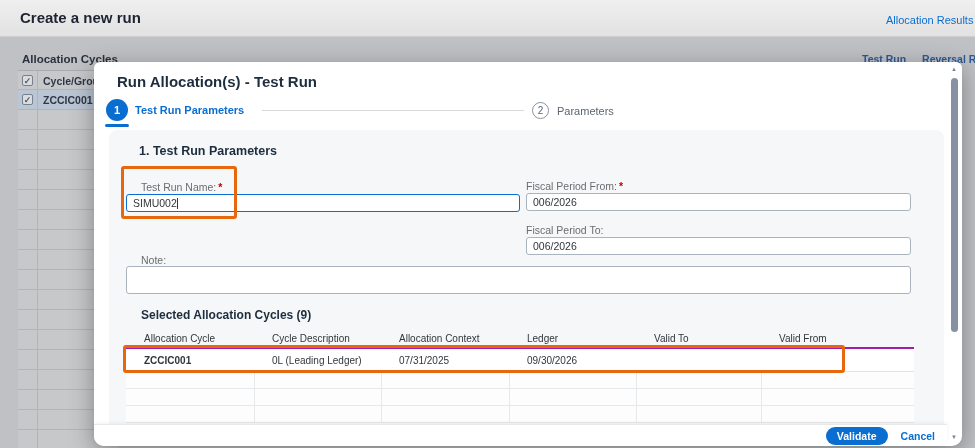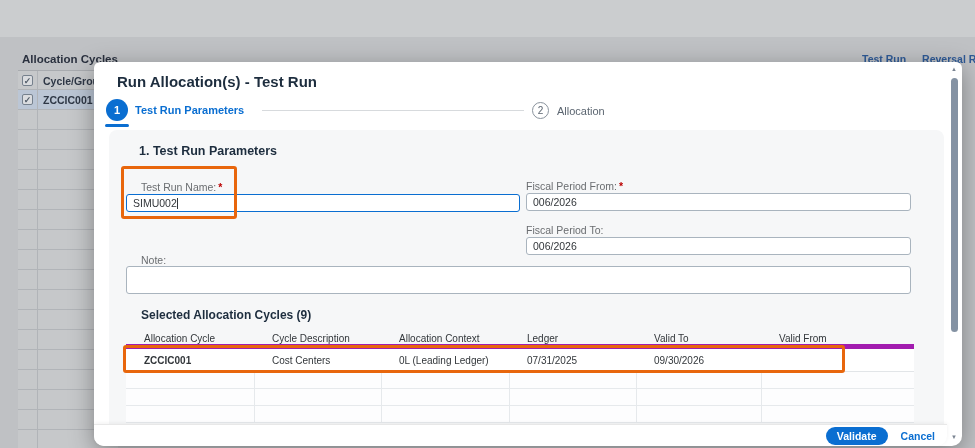--- a/index.html
+++ b/index.html
@@ -54,21 +54,21 @@
     font-size:10.5px; color:#32363a; padding:2px 6px 0 6px; white-space:nowrap; overflow:hidden; }
   .fld-input.focused { border:1.5px solid #0a6ed1; }
   .caret { display:inline-block; width:1px; height:11px; background:#32363a; vertical-align:-2px; }
 
   .ann-box { position:absolute; border:3px solid #e8660c; border-radius:3px; pointer-events:none; z-index:8; }
 
   
   .tbl-title { position:absolute; left:32px; top:178px; font-size:12px; font-weight:bold; color:#1d2d3e; }
   .cycles-table { position:absolute; left:17px; top:200px; width:788px; }
   .trow { display:grid; grid-template-columns:128px 127px 128px 127px 125px 153px; }
-  .trow.head { height:19px; border-bottom:5px solid #a21caf; }
+  .trow.head { height:19px; border-bottom:2px solid #a21caf; }
   .trow.head .tc { font-size:10px; color:#32363a; padding:3px 0 0 18px; }
   .trow.data { height:23px; border-bottom:1px solid #e2e5e8; background:#fff; }
   .trow.data .tc { font-size:10px; color:#32363a; padding:6px 0 0 18px; }
   .trow.data .tc.b { font-weight:bold; }
   .trow.empty { height:17px; border-bottom:1px solid #e6e9ec; background:#fdfdfe; }
   .trow.empty .tc { border-left:1px solid #e6e9ec; }
   .trow.empty .tc:first-child { border-left:none; }
 
   
   .dlg-footer { position:absolute; left:0px; top:362px; width:853px; height:22px; background:#fff;
@@ -159,29 +159,36 @@
           <span class="cell-divider"></span>
         </div>
           <div class="bg-row">
           <span class="cell-divider"></span>
         </div>
         </div>
     </div>
     <div class="bg-dim"></div>
   </div>
 
+  <div class="shell-header">
+    <div class="shell-title">Create a new run</div>
+    <div class="shell-links">
+      <span>Allocation Results</span>
+      
+    </div>
+  </div>
 
   <div class="dialog">
     <div class="dlg-title">Run Allocation(s) - Test Run</div>
 
     <div class="step-circle step-1">1</div>
     <div class="step-label-1">Test Run Parameters</div>
     <div class="step-connector"></div>
     <div class="step-circle step-2">2</div>
-    <div class="step-label-2">Allocation</div>
+    <div class="step-label-2">Parameters</div>
     <div class="step-underline"></div>
 
     <div class="panel">
       <div class="section-title">1. Test Run Parameters</div>
 
       <div class="fld-label" style="left:32px; top:51px;">
         <span>Test Run Name:</span><span class="req">*</span>
       </div>
       <div class="fld-input focused" style="left:17px; top:64px; width:394px;">
         <span>SIMU002</span><span class="caret"></span>
@@ -213,21 +220,20 @@
         <div class="trow head">
           <div class="tc">Allocation Cycle</div>
           <div class="tc">Cycle Description</div>
           <div class="tc">Allocation Context</div>
           <div class="tc">Ledger</div>
           <div class="tc">Valid To</div>
           <div class="tc">Valid From</div>
         </div>
         <div class="trow data">
           <div class="tc b">ZCCIC001</div>
-          <div class="tc">Cost Centers</div>
           <div class="tc">0L (Leading Ledger)</div>
           <div class="tc">07/31/2025</div>
           <div class="tc">09/30/2026</div>
         </div>
         <div>
           <div class="trow empty">
             <div class="tc"></div>
               <div class="tc"></div>
               <div class="tc"></div>
               <div class="tc"></div>

